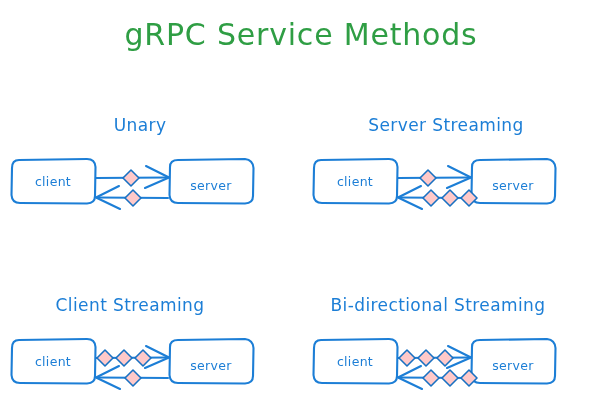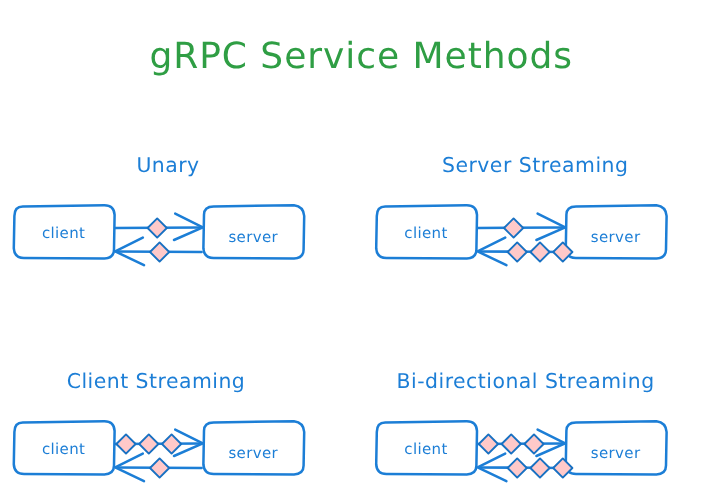--- a/index.html
+++ b/index.html
@@ -10,21 +10,21 @@
   body {
     width: 602px;
     height: 404px;
     position: relative;
     overflow: hidden;
     font-family: "DejaVu Sans", sans-serif;
   }
   #diagram-root {
     position: absolute;
     left: 0;
-    top: 12px;
+    top: 0;
     width: 602px;
     height: 344px;
   }
   svg.canvas {
     display: block;
     width: 602px;
     height: 404px;
   }
   .main-title {
     font-family: "DejaVu Sans", sans-serif;

